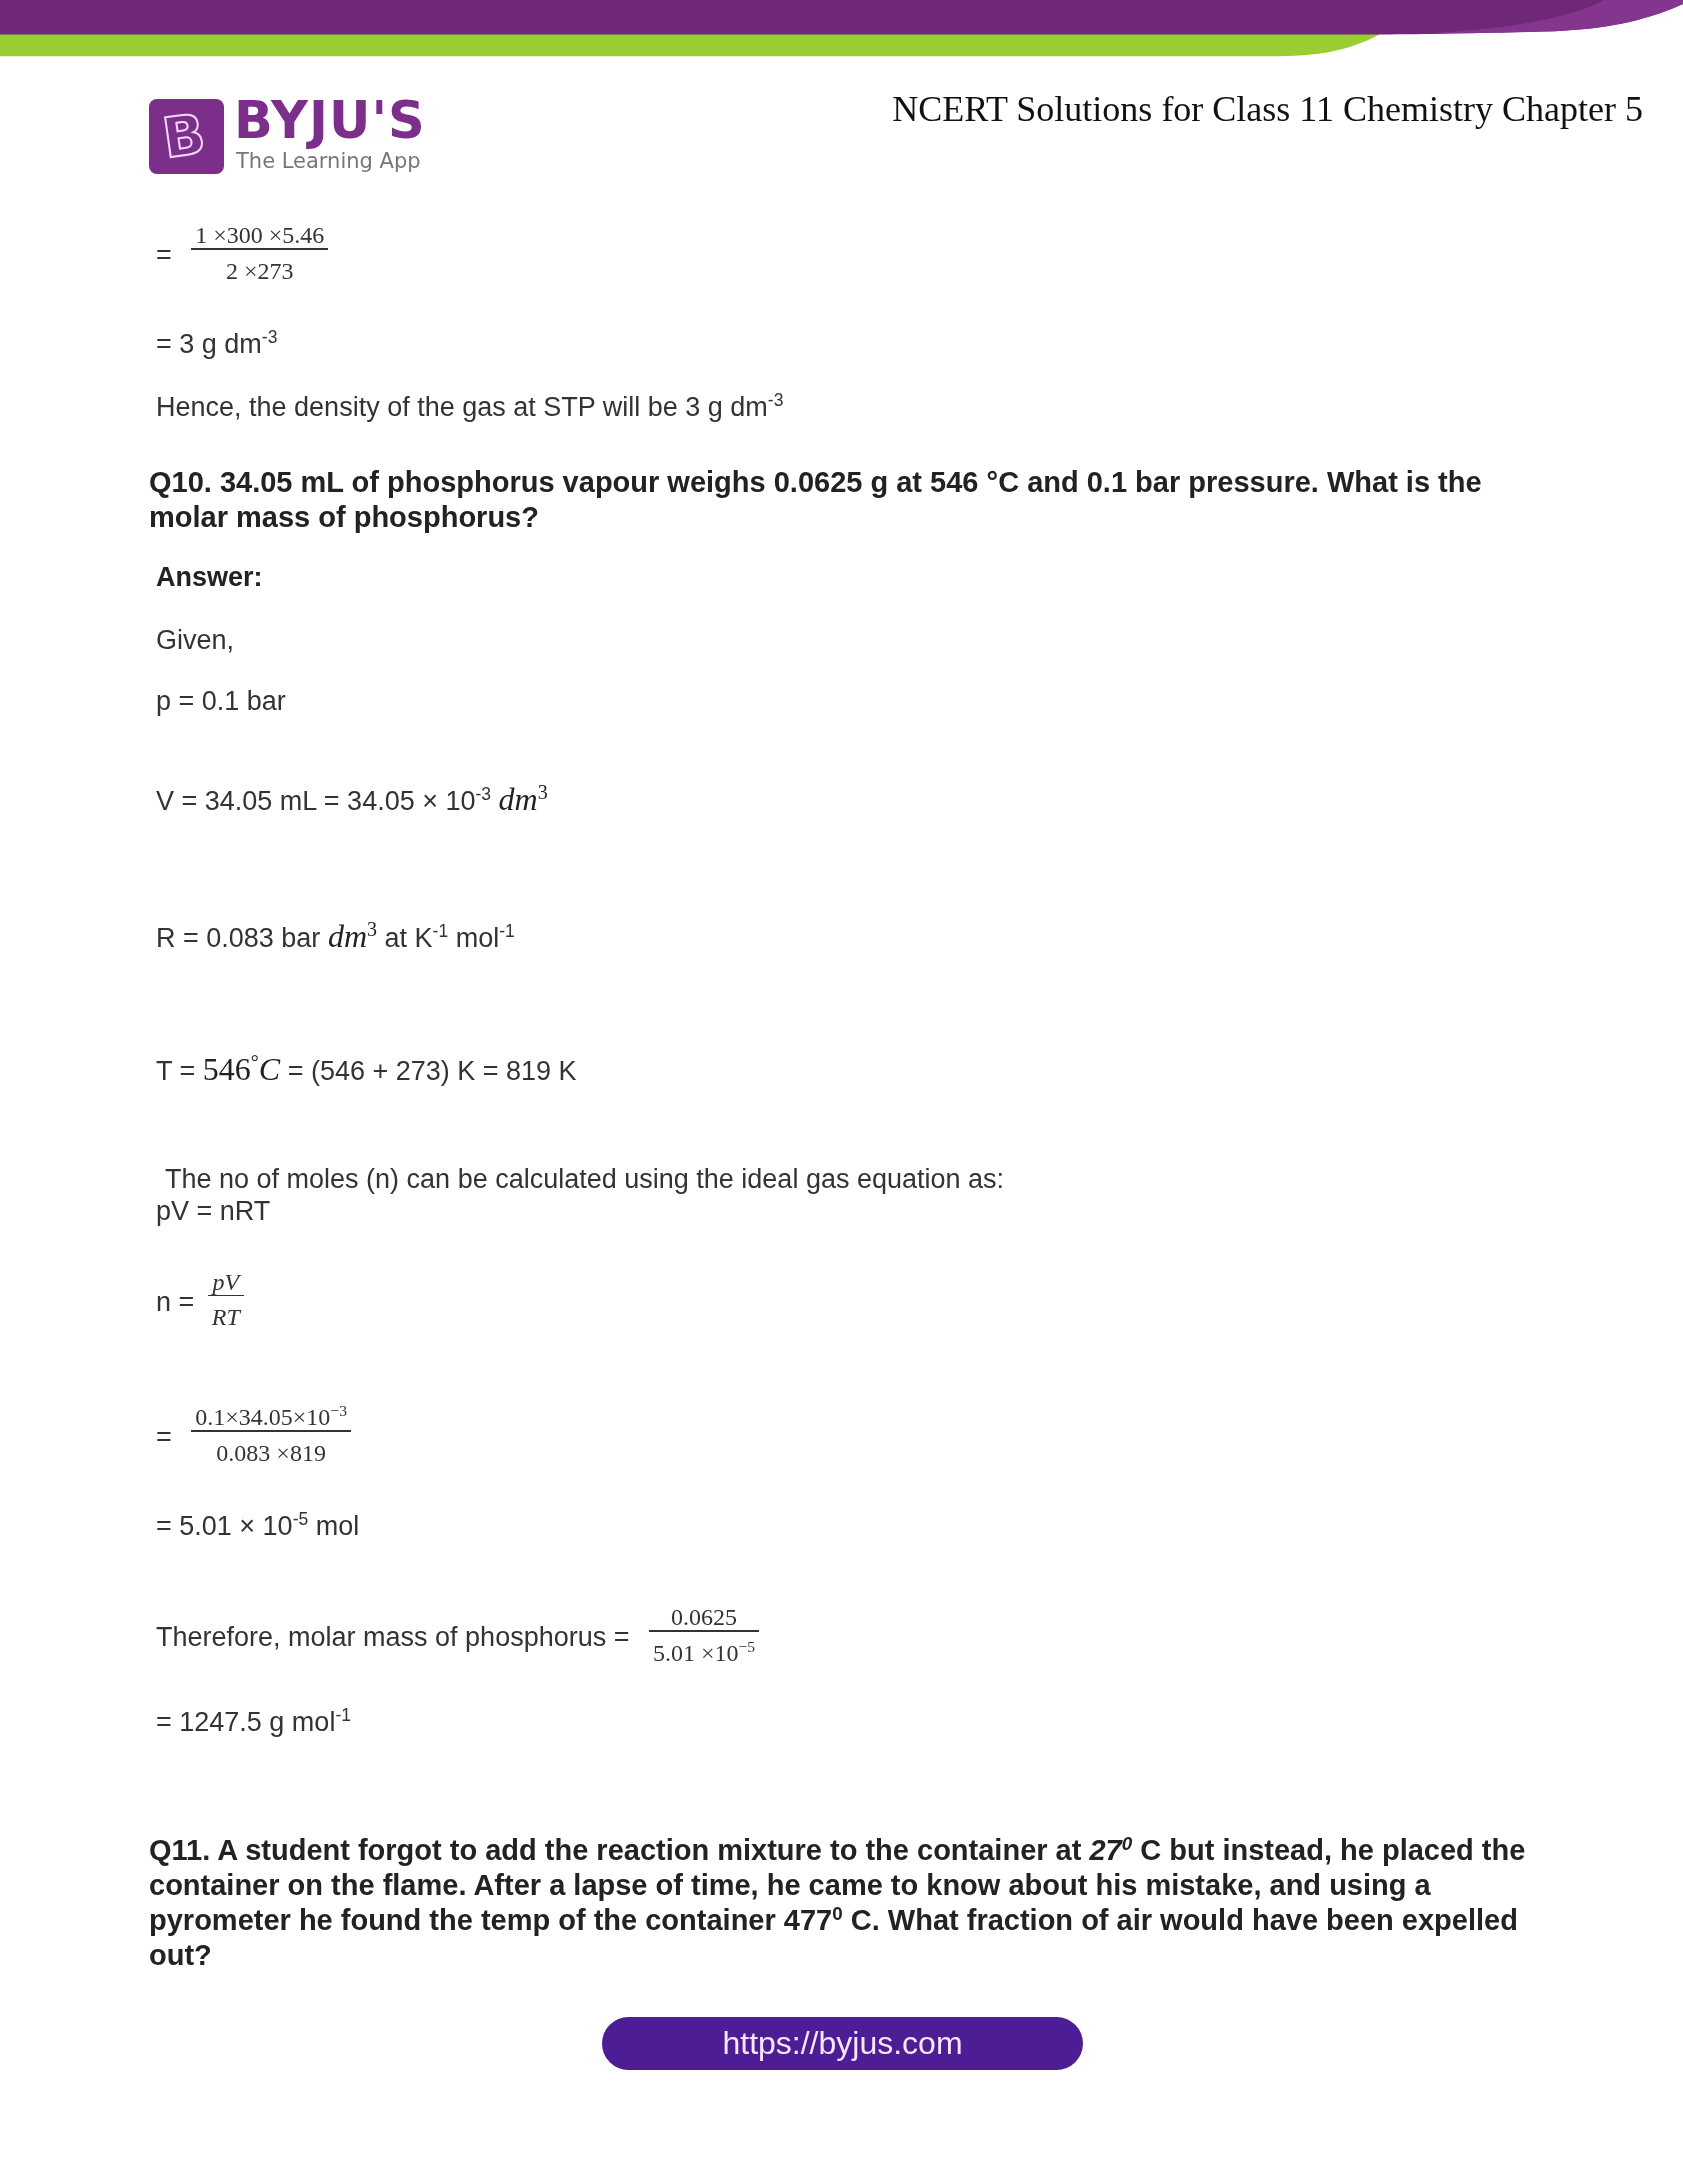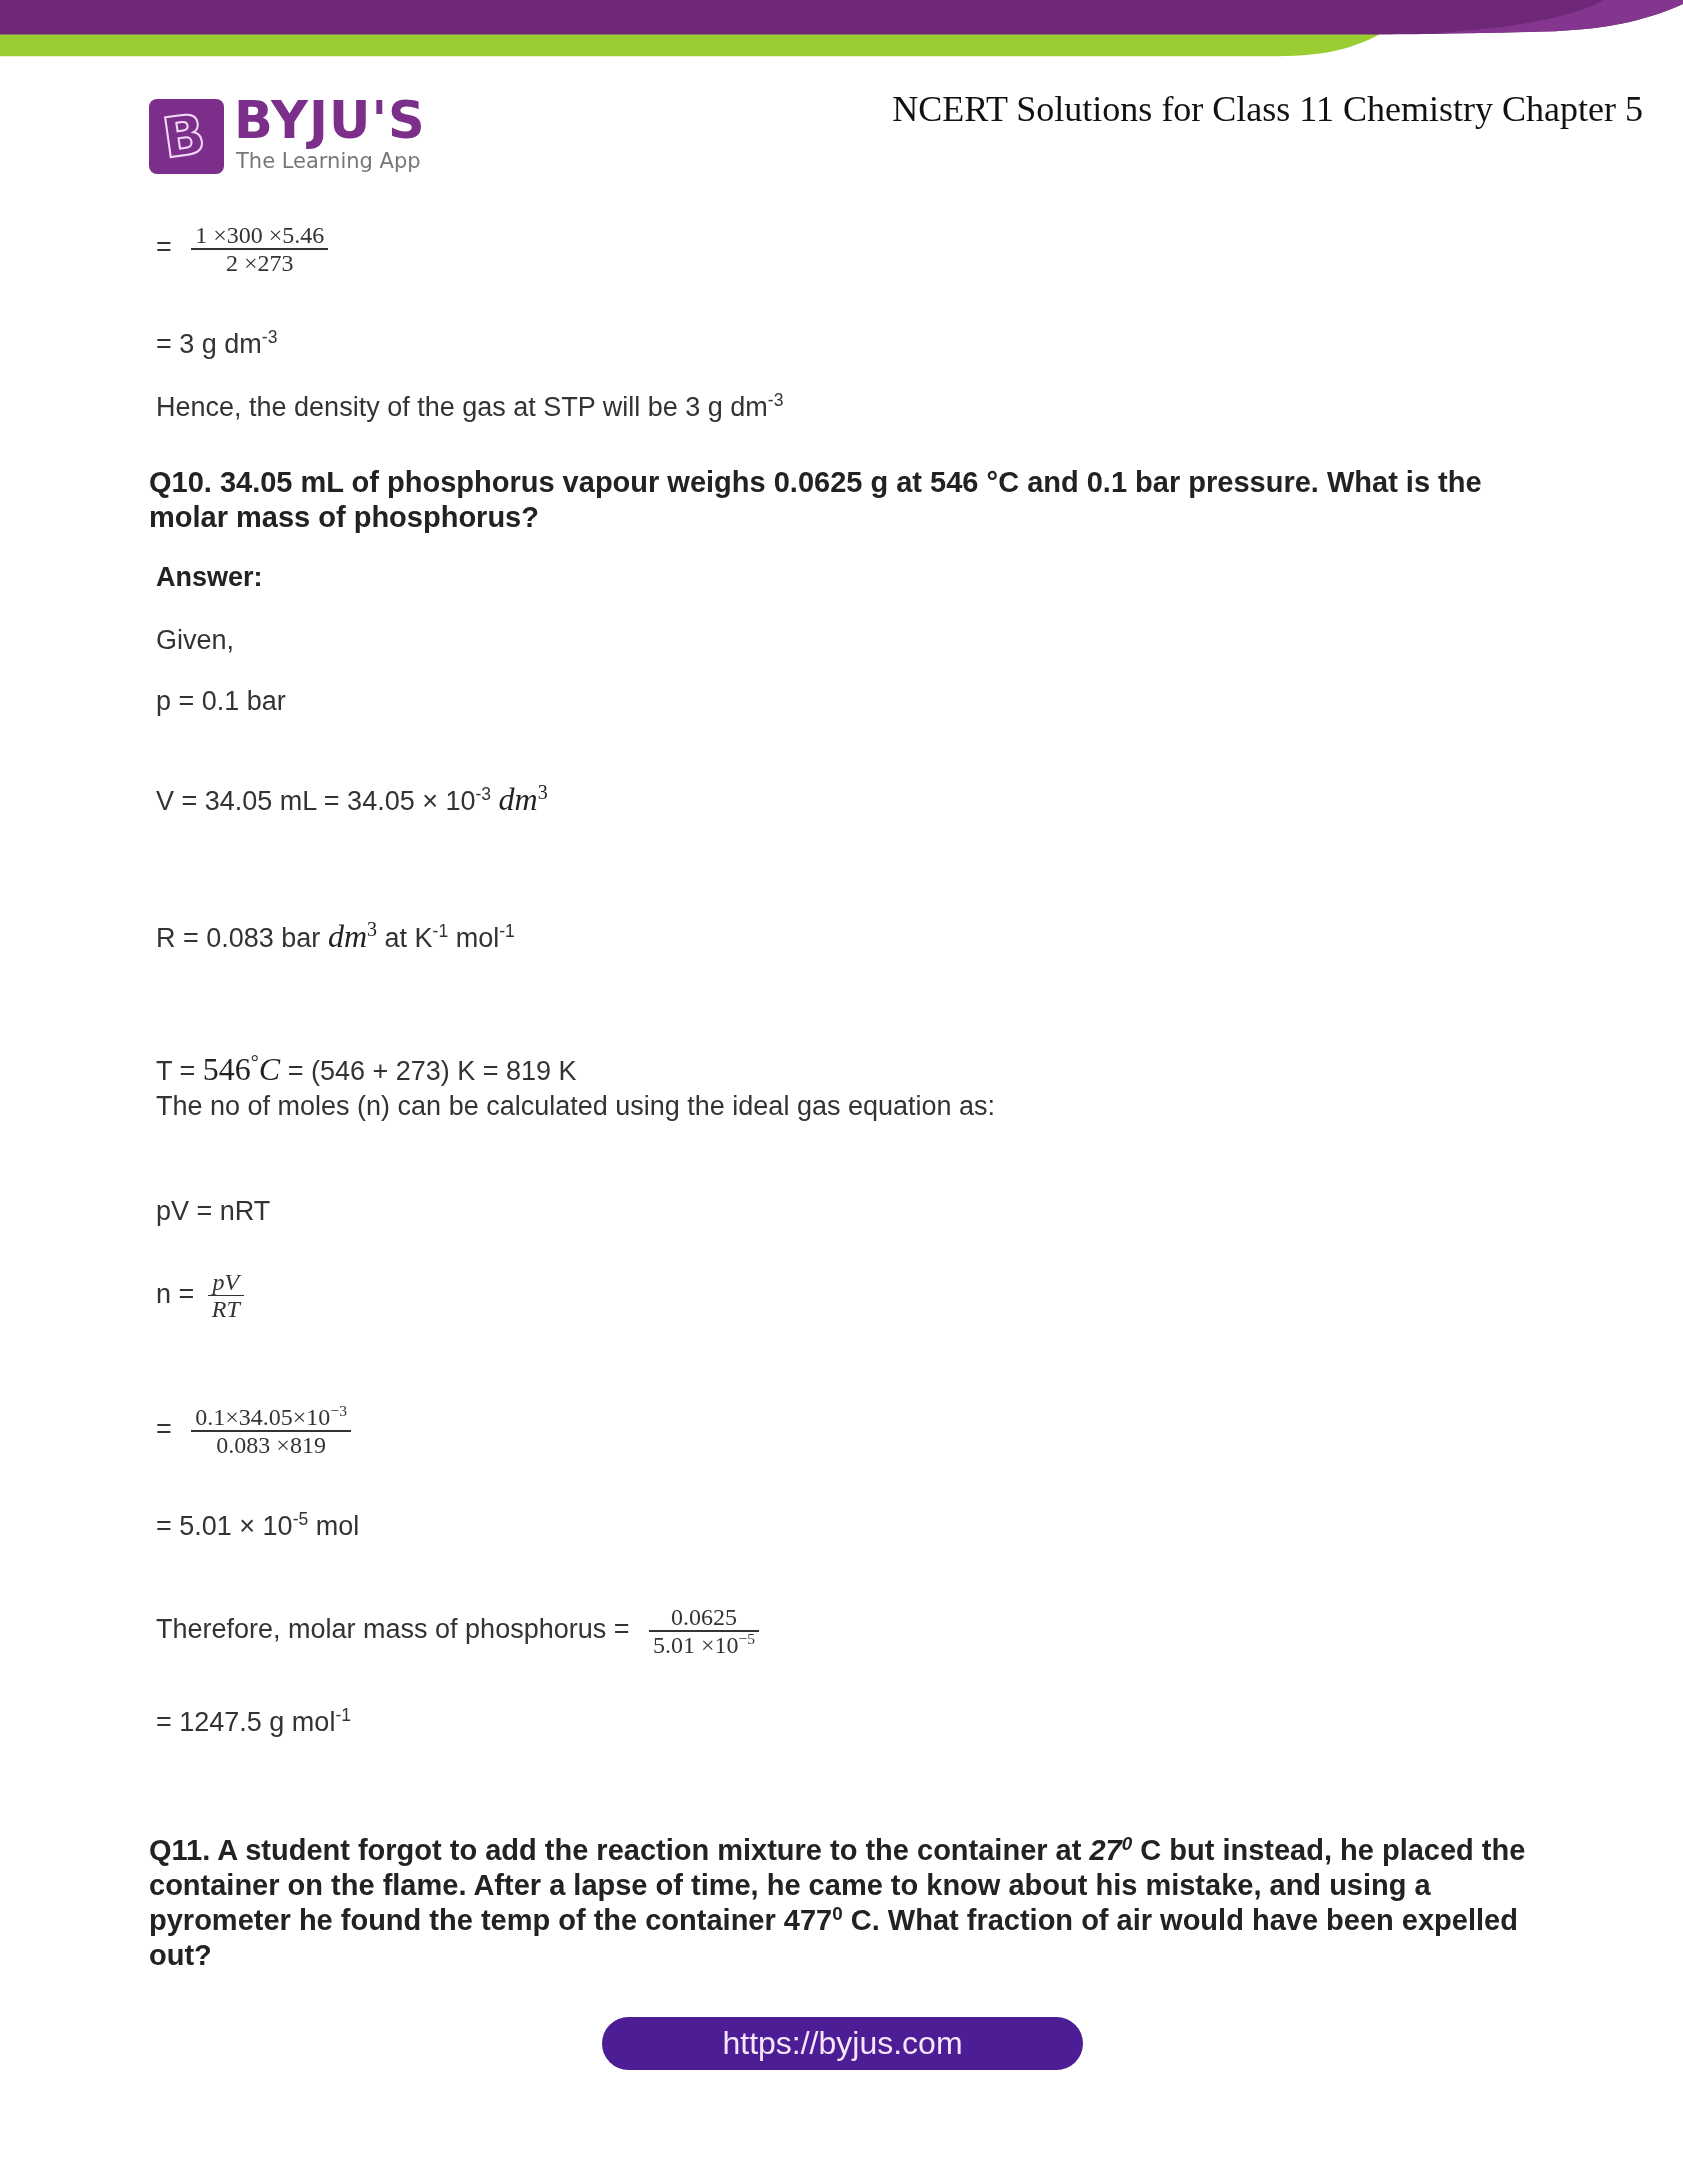--- a/index.html
+++ b/index.html
@@ -11,21 +11,21 @@
   .logo-name { position:absolute; left:85px; top:-6px; font-family:"DejaVu Sans", sans-serif; font-weight:bold; font-size:51px; color:#7b2f8b; letter-spacing:1px; line-height:59px; }
   .logo-tag { position:absolute; left:87px; top:51px; font-family:"DejaVu Sans", sans-serif; font-size:21px; color:#777; line-height:26px; }
   .doc-title { position:absolute; right:40px; top:87px; text-align:right; font-family:"Liberation Serif", serif; font-weight:normal; font-size:36px; line-height:44px; color:#111; }
   .line { position:absolute; left:156px; font-size:27px; color:#333; line-height:34px; white-space:nowrap; }
   .q { position:absolute; left:149px; width:1406px; font-weight:bold; font-size:29px; line-height:35px; color:#222; }
   sup { font-size:0.65em; vertical-align:0.55em; line-height:0; }
   .math { font-family:"Liberation Serif", serif; font-style:italic; font-size:32px; color:#222; }
   .math-up { font-family:"Liberation Serif", serif; font-size:32px; color:#222; }
   .frac { display:inline-block; vertical-align:middle; text-align:center; font-family:"Liberation Serif", serif; font-size:24px; color:#333; margin-left:12px; }
   .frac .num { display:block; border-bottom:2px solid #333; padding:0 4px; line-height:26px;font-family:Liberation Serif, serif; }
-  .frac .den { display:block; line-height:26px; padding:0 4px; }
+  .frac .den { display:block; line-height:26px; padding:8px 4px; }
   .frac.it { font-style:italic; }
   .footer-pill { position:absolute; left:602px; top:2017px; width:481px; height:53px; background:#4c1d95; border-radius:27px; color:#f6e6fa; font-size:32px; text-align:center; line-height:53px; }
 </style>
 </head>
 <body>
 
 <svg class="banner" viewBox="0 0 1700 70" preserveAspectRatio="none">
   <path d="M0 34 L0 57 L1290 57 C1340 57 1370 48 1395 34 Z" fill="#9acd32"></path>
   <path d="M0 0 L1700 0 L1700 4 C1660 22 1620 30 1560 32 C1480 34 1420 35 1380 35 L0 35 Z" fill="#6f2878"></path>
   <path d="M1440 34 C1520 30 1590 18 1620 0 L1700 0 L1700 4 C1660 22 1620 30 1560 32 C1500 34 1470 34 1440 34 Z" fill="#84368f"></path>
@@ -76,21 +76,21 @@
   <span>at K</span><sup>-1</sup>
   <span>mol</span><sup>-1</sup>
 </div>
 
 <div class="line" style="top:1052px;">
   <span>T =</span>
   <span class="math-up">546</span><sup class="math-up" style="font-size:20px;">°</sup><span class="math">C</span>
   <span>= (546 + 273) K = 819 K</span>
 </div>
 
-<div class="line" style="top:1089px;">The no of moles (n) can be calculated using the ideal gas equation as:</div>
+<div class="line" style="top:1162px;margin-left:9px;">The no of moles (n) can be calculated using the ideal gas equation as:</div>
 <div class="line" style="top:1194px;">pV = nRT</div>
 
 <div class="line" style="top:1269px;">
   <span>n =</span>
   <span class="frac it" style="margin-left:6px;">
     <span class="num" style="border-bottom-width:1px;">pV</span>
     <span class="den">RT</span>
   </span>
 </div>
 

